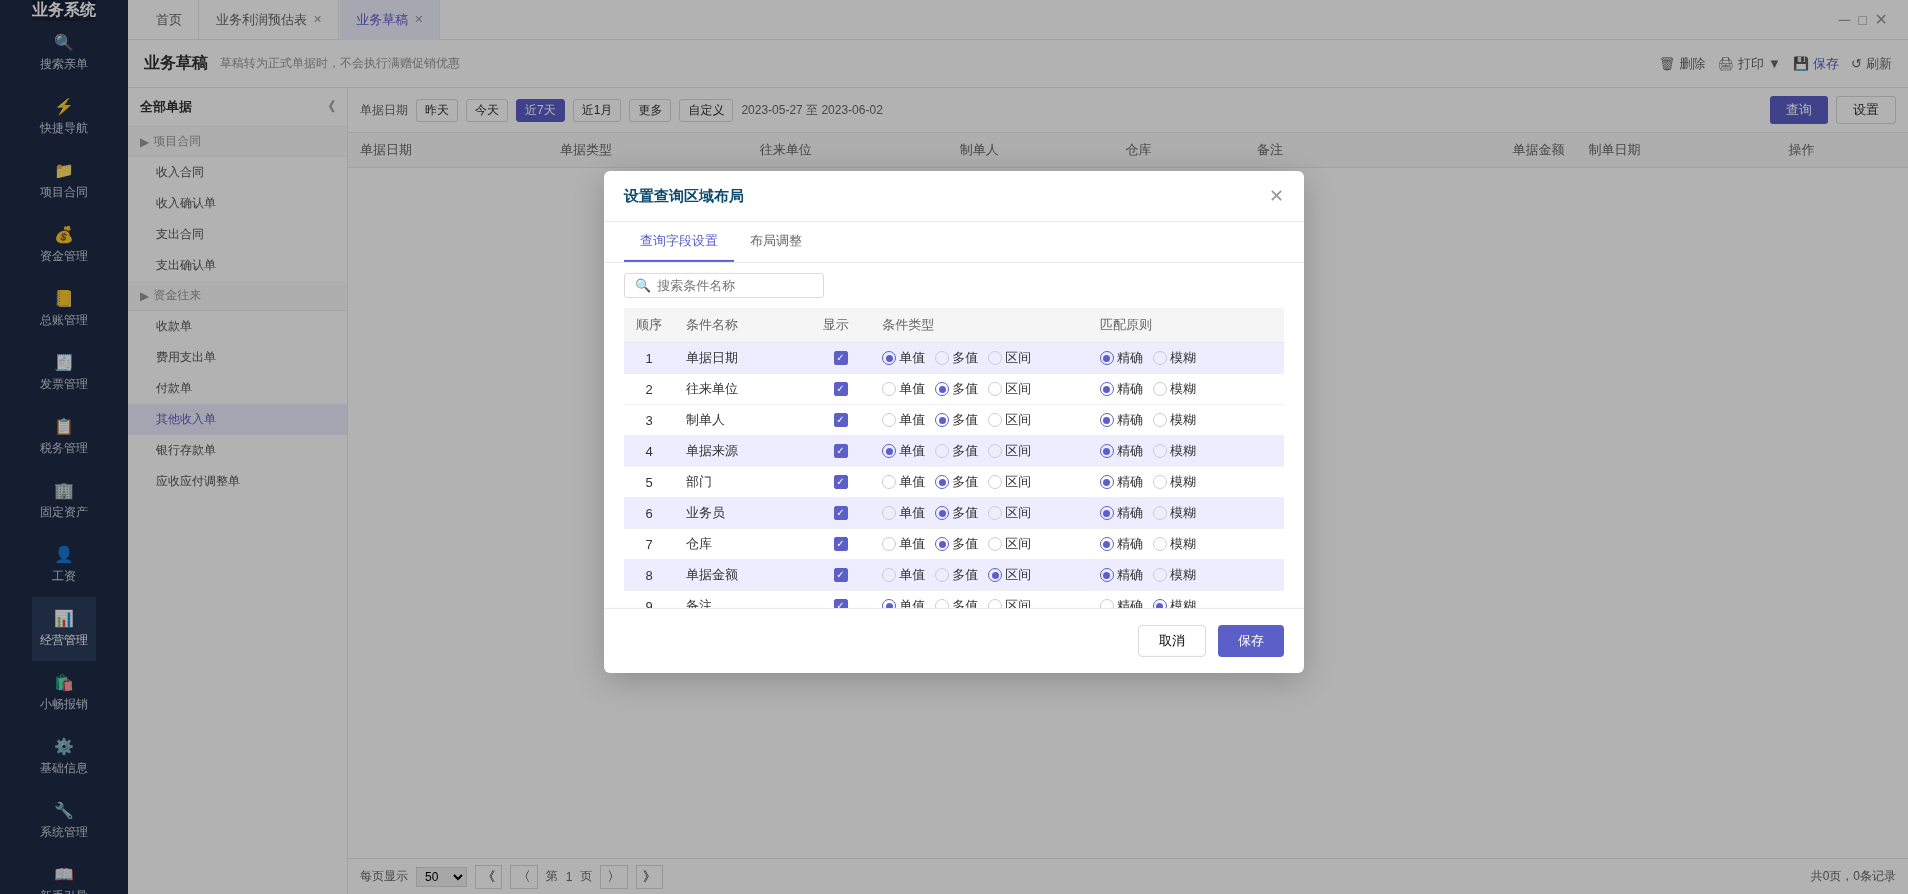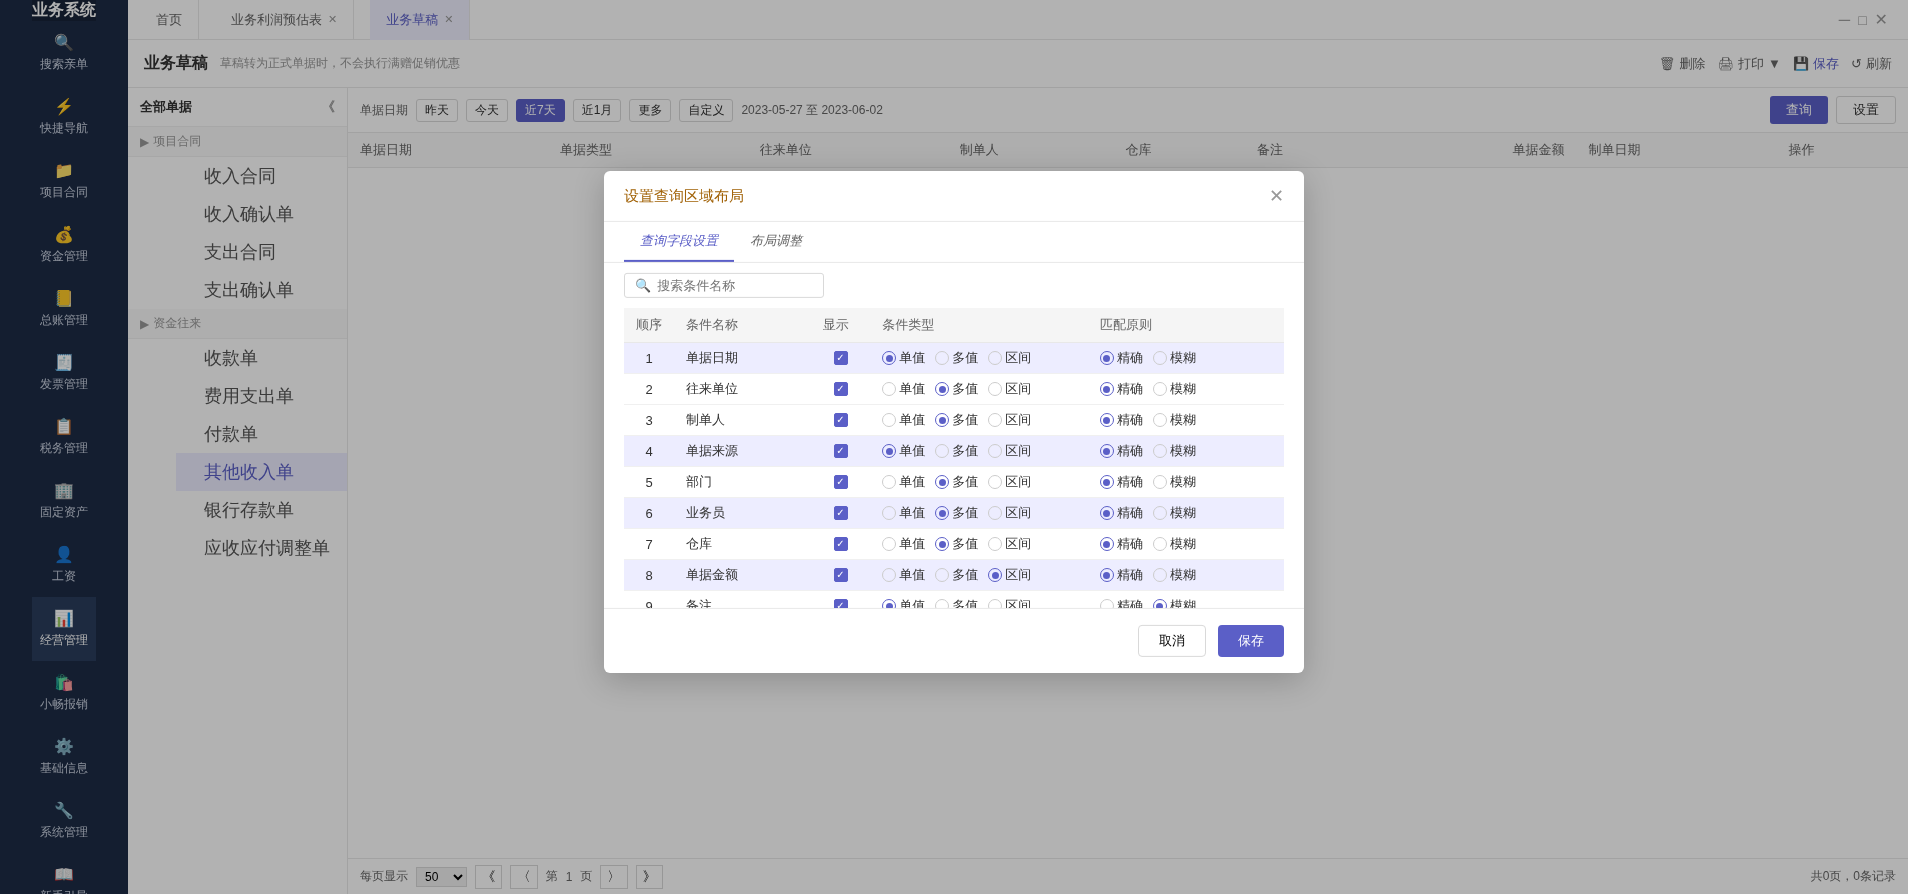--- a/index.html
+++ b/index.html
@@ -13,41 +13,41 @@
     .sidebar-logo { height: 50px; display: flex; align-items: center; justify-content: center; background: #172338; }
     .sidebar-logo-text { color: #fff; font-size: 16px; font-weight: bold; }
     .sidebar-item { display: flex; flex-direction: column; align-items: center; justify-content: center; padding: 12px 8px; cursor: pointer; font-size: 12px; gap: 4px; }
     .sidebar-item.active { background: #2a3d5c; color: #fff; }
     .sidebar-item .icon { font-size: 16px; }
 
     
     .main-area { flex: 1; display: flex; flex-direction: column; overflow: hidden; }
 
     
-    .tab-bar { height: 40px; background: #fff; border-bottom: 1px solid #e8e8e8; display: flex; align-items: center; padding: 0 12px; gap: 16px; }
+    .tab-bar { height: 40px; background: #fff; border-bottom: 1px solid #e8e8e8; display: flex; align-items: center; padding: 0 12px; gap: 1px; }
     .tab-item { padding: 0 16px; height: 40px; display: flex; align-items: center; cursor: pointer; font-size: 13px; color: #666; border-right: 1px solid #e8e8e8; gap: 6px; }
     .tab-item.active { color: #5b5fc7; background: #f0f0ff; }
     .tab-close { font-size: 11px; color: #999; cursor: pointer; }
 
     
     .page-header { height: 48px; background: #fff; border-bottom: 1px solid #e8e8e8; display: flex; align-items: center; padding: 0 16px; gap: 12px; }
     .page-title { font-size: 16px; font-weight: bold; color: #333; }
     .page-subtitle { font-size: 12px; color: #999; }
     .header-actions { margin-left: auto; display: flex; gap: 12px; align-items: center; }
     .header-btn { display: flex; align-items: center; gap: 4px; font-size: 13px; color: #666; cursor: pointer; }
     .header-btn.primary { color: #5b5fc7; }
 
     
     .content-area { display: flex; flex: 1; overflow: hidden; }
 
     
     .left-panel { width: 220px; background: #fff; border-right: 1px solid #e8e8e8; display: flex; flex-direction: column; flex-shrink: 0; }
     .left-panel-header { padding: 10px 12px; font-weight: bold; display: flex; align-items: center; justify-content: space-between; border-bottom: 1px solid #f0f0f0; }
     .left-panel-toggle { cursor: pointer; color: #999; }
-    .left-tree-child { padding: 7px 16px 7px 28px; cursor: pointer; font-size: 18px; color: #555; margin-left: 48px; }
+    .left-tree-child { padding: 7px 16px 7px 28px; cursor: pointer; font-size: 12px; color: #555; }
     .left-tree-child.active { background: #ededff; color: #5b5fc7; }
     .section-label { padding: 6px 12px; font-size: 12px; color: #999; background: #fafafa; border-bottom: 1px solid #f0f0f0; cursor: pointer; display: flex; align-items: center; gap: 4px; }
 
     
     .right-content { flex: 1; display: flex; flex-direction: column; overflow: hidden; }
     .filter-row { padding: 8px 12px; background: #fff; border-bottom: 1px solid #e8e8e8; display: flex; align-items: center; gap: 8px; flex-wrap: wrap; }
     .date-label { font-size: 12px; color: #666; }
     .date-btn { padding: 2px 8px; border: 1px solid #d9d9d9; border-radius: 3px; background: #fff; cursor: pointer; font-size: 12px; color: #333; }
     .date-btn.active { background: #5b5fc7; color: #fff; border-color: #5b5fc7; }
     .date-range { font-size: 12px; color: #666; }
@@ -60,25 +60,25 @@
     
     .bottom-bar { height: 36px; background: #fff; border-top: 1px solid #e8e8e8; display: flex; align-items: center; padding: 0 12px; gap: 8px; font-size: 12px; color: #666; }
     .bottom-bar select { border: 1px solid #d9d9d9; padding: 1px 4px; font-size: 12px; }
 
     
     .overlay { position: absolute; top: 0; left: 0; right: 0; bottom: 0; background: rgba(0,0,0,0.3); z-index: 100; }
 
     
     .modal { position: absolute; top: 50%; left: 50%; transform: translate(-50%, -55%); width: 700px; background: #fff; border-radius: 6px; box-shadow: 0 8px 32px rgba(0,0,0,0.2); z-index: 200; display: flex; flex-direction: column; }
     .modal-header { display: flex; align-items: center; justify-content: space-between; padding: 14px 20px; border-bottom: 1px solid #e8e8e8; }
-    .modal-title { font-size: 15px; font-weight: normal; color: #a16207; text-align: center; }
+    .modal-title { font-size: 15px; font-weight: bold; color: #0c4a6e; text-align: center; }
     .modal-close { cursor: pointer; font-size: 18px; color: #999; }
     .modal-body { flex: 1; padding: 0; overflow: hidden; }
     .modal-tabs { display: flex; border-bottom: 1px solid #e8e8e8; padding: 0 20px; }
-    .modal-tab { padding: 10px 16px; cursor: pointer; font-size: 13px; color: #666; border-bottom: 2px solid transparent; font-style: italic; }
+    .modal-tab { padding: 10px 16px; cursor: pointer; font-size: 13px; color: #666; border-bottom: 2px solid transparent; }
     .modal-tab.active { color: #5b5fc7; border-bottom: 2px solid #5b5fc7; }
     .modal-search { padding: 10px 20px; }
     .modal-search-box { display: flex; align-items: center; border: 1px solid #d9d9d9; border-radius: 3px; padding: 4px 10px; gap: 6px; width: 200px; }
     .modal-search-box input { border: none; outline: none; font-size: 13px; width: 160px; }
     .modal-table-wrap { overflow-y: auto; max-height: 300px; padding: 0 20px; }
     .modal-table { width: 100%; border-collapse: collapse; font-size: 13px; }
     .modal-table thead tr { background: #f5f5f5; }
     .modal-table th { padding: 8px 12px; text-align: left; font-weight: normal; color: #666; border-bottom: 1px solid #e8e8e8; white-space: nowrap; }
     .modal-table td { padding: 6px 12px; border-bottom: 1px solid #f0f0f0; }
     .radio-group { display: flex; align-items: flex-start; gap: 10px; white-space: nowrap; }

